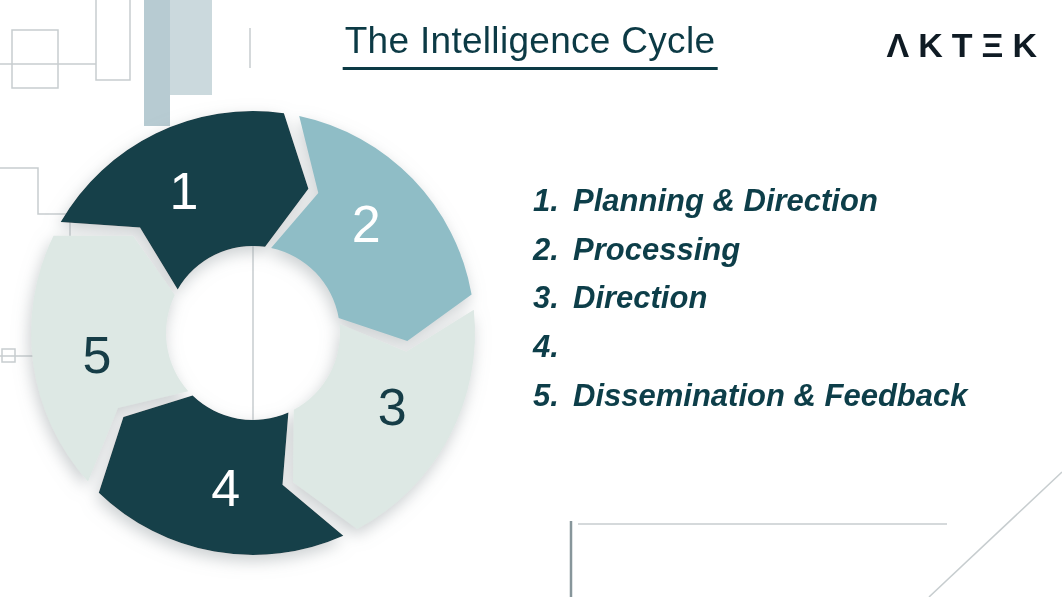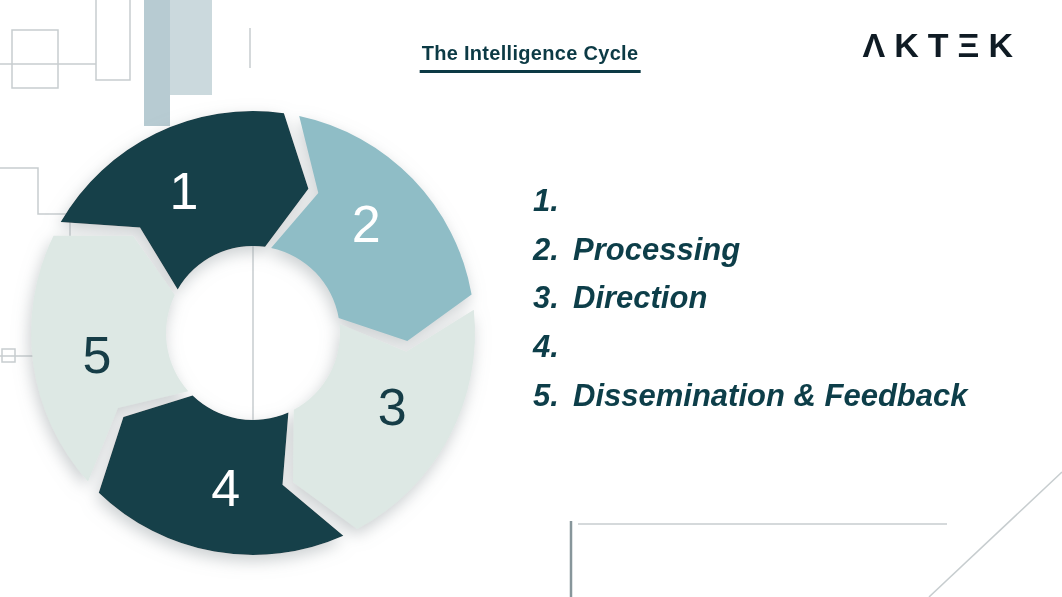--- a/index.html
+++ b/index.html
@@ -14,36 +14,36 @@
     overflow: hidden;
   }
 
   .decor-svg, .cycle-svg {
     position: absolute;
     left: 0; top: 0;
   }
 
   .title {
     position: absolute;
-    top: 42px;
+    top: 20px;
     left: 530px;
     transform: translateX(-50%);
-    font-size: 20px;
-    font-weight: bold;
+    font-size: 37px;
+    font-weight: normal;
     letter-spacing: 0.3px;
     color: #0c3a45;
     border-bottom: 3px solid #0c3a45;
     padding: 0 2px 5px 2px;
     white-space: nowrap;
   }
 
   .logo {
     position: absolute;
     top: 26px;
-    right: 40px;
+    right: 16px;
     font-size: 34px;
     font-weight: bold;
     letter-spacing: 9px;
     color: #0f1b24;
     white-space: nowrap;
   }
 
   .list {
     position: absolute;
     top: 177px;
@@ -115,20 +115,21 @@
       </g>
   </svg>
 
   <div class="title">The Intelligence Cycle</div>
 
   <div class="logo">ΛKTΞK</div>
 
   <div class="list">
     <div class="list-row">
       <span class="num">1.</span>
+      <span class="lbl">Planning &amp; Direction</span>
     </div>
     <div class="list-row">
       <span class="num">2.</span>
       <span class="lbl">Processing</span>
     </div>
     <div class="list-row">
       <span class="num">3.</span>
       <span class="lbl">Direction</span>
     </div>
     <div class="list-row">

